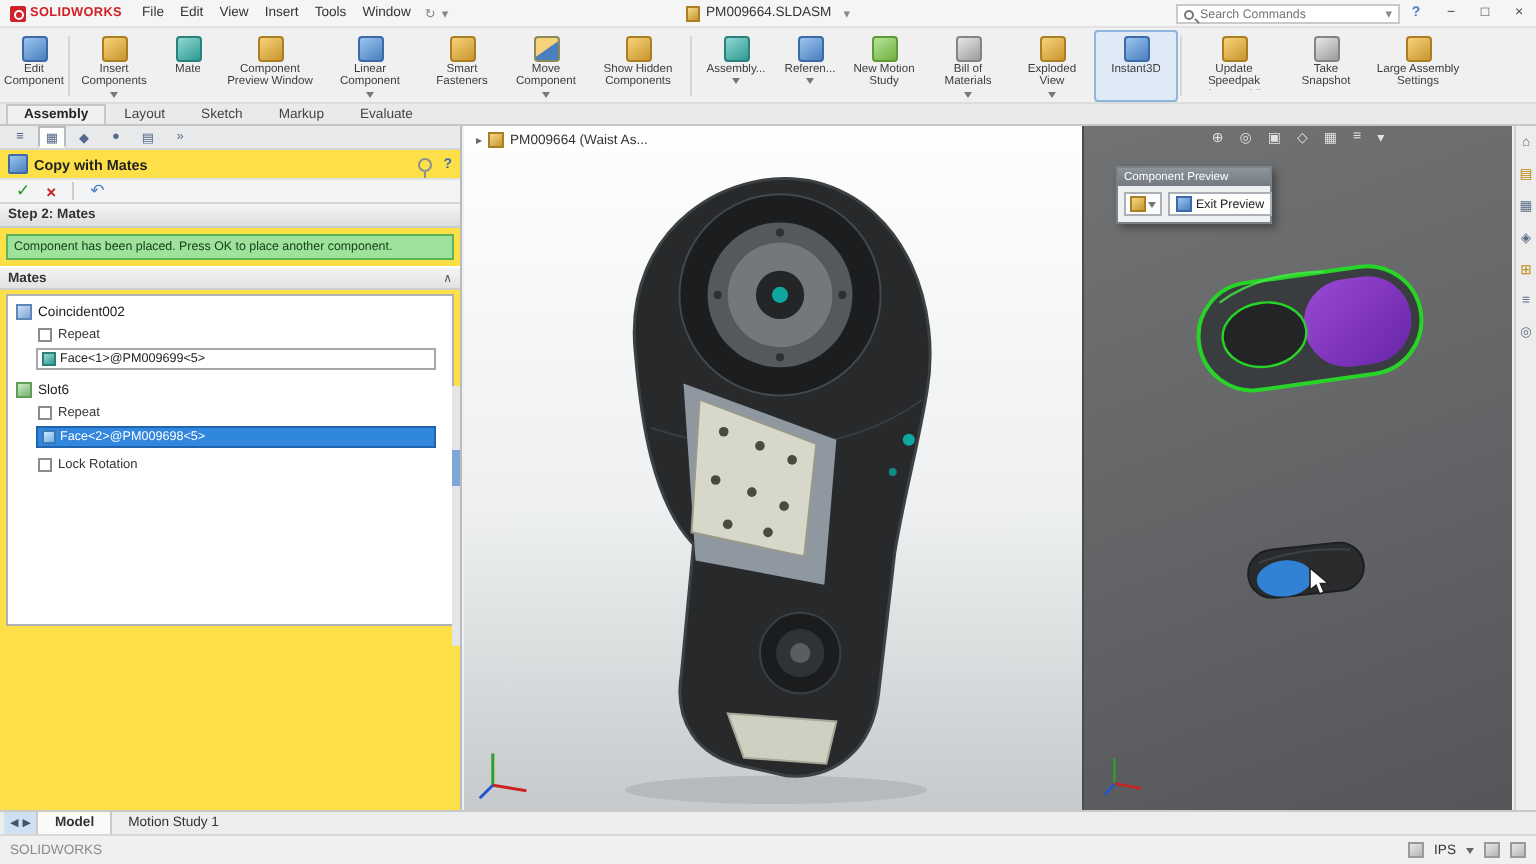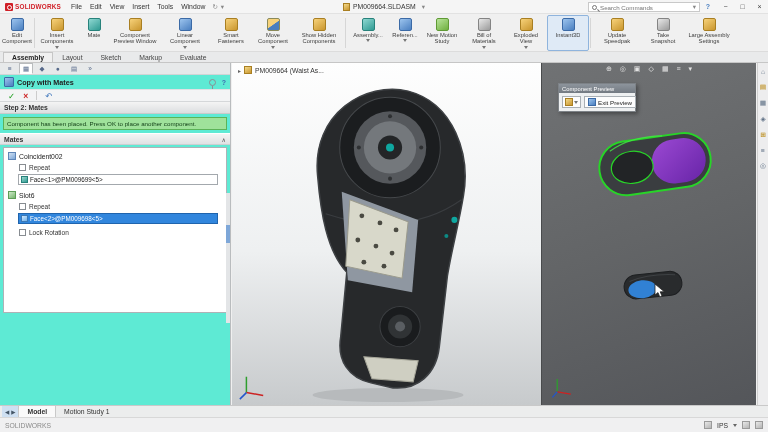--- a/index.html
+++ b/index.html
@@ -40,21 +40,21 @@
   .ic-gray{background:linear-gradient(145deg,#e8e8e8,#9a9a9a);border:1px solid #848484}
   .ic-green{background:linear-gradient(145deg,#b8e49a,#6faf3e);border:1px solid #5f9a34}
   .ic-mix{background:linear-gradient(145deg,#f7d27a 48%,#4a7fc0 52%);border:1px solid #8a8a5a}
 
   
   .cmdtabs{position:absolute;top:52px;left:0;right:0;height:11px;background:#e9eaeb;border-bottom:1px solid #c6c6c6;display:flex;align-items:flex-end;padding-left:3px;z-index:30}
   .ctab{padding:1px 8px;font-size:6.8px;color:#444;border:1px solid transparent;border-bottom:none}
   .ctab.active{background:#f0f0f0;border-color:#c6c6c6;font-weight:bold;color:#222}
 
   
-  .pmpanel{position:absolute;left:0;top:63px;width:231px;height:342px;background:#5eead4;border-right:1px solid #b9bcbe;z-index:10}
+  .pmpanel{position:absolute;left:0;top:63px;width:231px;height:342px;background:#fde047;border-right:1px solid #b9bcbe;z-index:10}
   .fmtabs{height:12px;display:flex;align-items:center;gap:2px;background:#e7e9ea;border-bottom:1px solid #d2d4d6;padding:0 3px}
   .fmtab{width:14px;height:11px;display:flex;align-items:center;justify-content:center;font-size:6.5px;color:#56698a}
   .fmtab.active{background:#fff;border:1px solid #b9bcbe;border-bottom-color:#fff}
   .pmheader{height:14px;display:flex;align-items:center;gap:3px;padding:0 4px}
   .pmh-icon{width:10px;height:10px;background:linear-gradient(145deg,#9cc4ee,#4a7fc0);border:1px solid #3b6aa6;border-radius:1px}
   .pmh-title{font-size:7.2px;font-weight:bold;color:#222;flex:1}
   .pin-icon{width:7px;height:7px;border:1px solid #8a8f94;border-radius:50%;position:relative;margin-right:3px}
   .pin-icon:after{content:"";position:absolute;left:2.5px;top:6px;width:1px;height:3px;background:#8a8f94}
   .help-icon{font-size:7px;color:#3e6cb0;font-weight:bold}
   .okrow{height:13px;display:flex;align-items:center;gap:8px;padding:0 8px;background:#f3f4f5;border-top:1px solid #e0e2e4;border-bottom:1px solid #d5d7d9}

